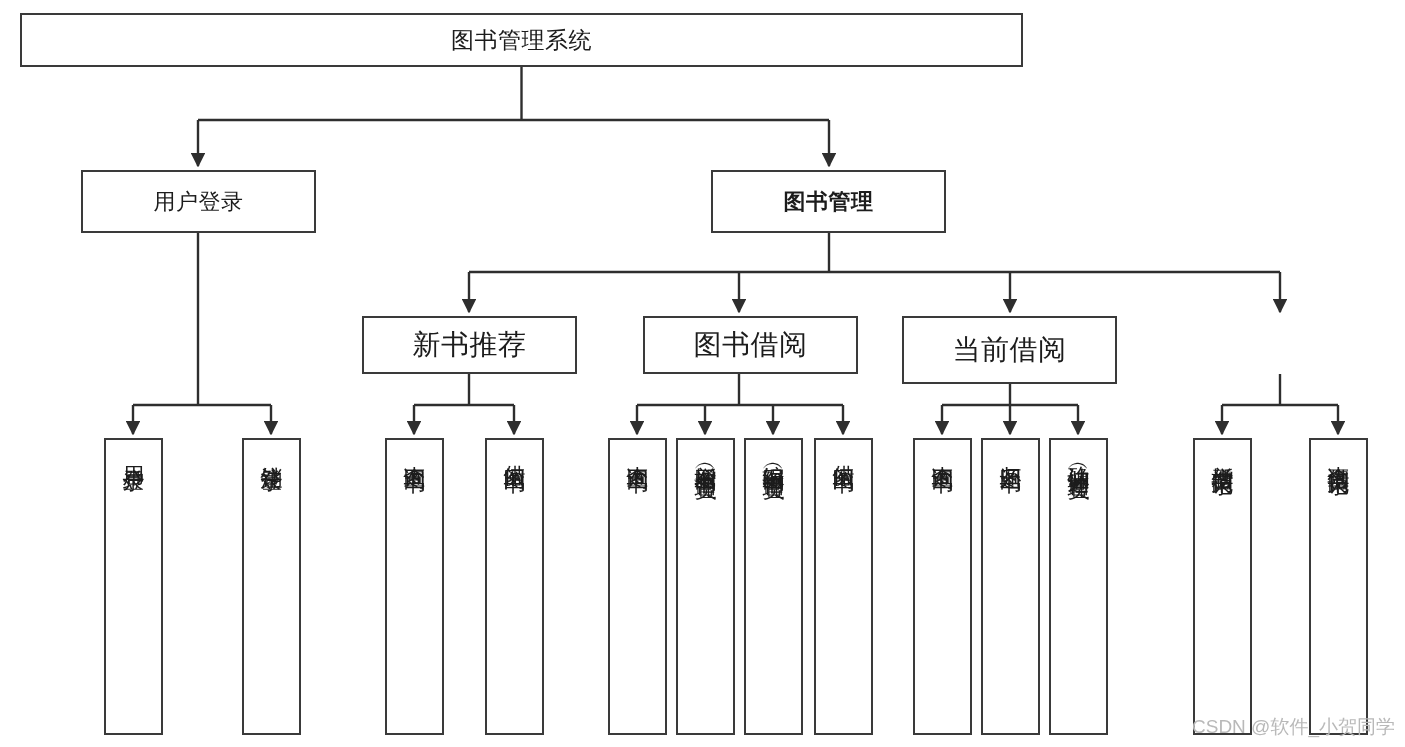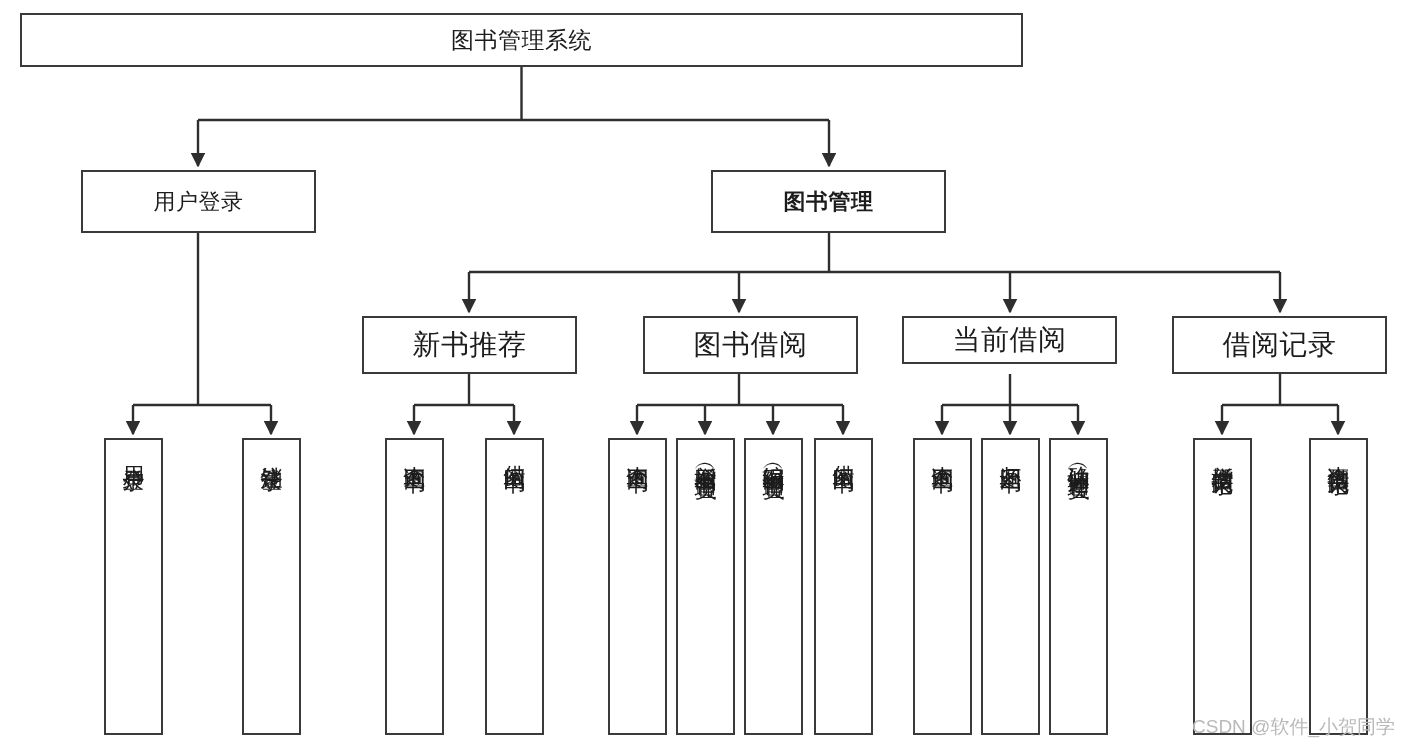--- a/index.html
+++ b/index.html
@@ -136,25 +136,22 @@
   <div class="node lvl2" style="left:711px; top:170px; width:235px; height:63px;font-weight:bold;">
     <span class="label">图书管理</span>
   </div>
 
   <div class="node lvl3" style="left:362px; top:316px; width:215px; height:58px;">
     <span class="label">新书推荐</span>
   </div>
   <div class="node lvl3" style="left:632px; top:316px; width:215px; height:58px;margin-left:11px;">
     <span class="label">图书借阅</span>
   </div>
-  <div class="node lvl3" style="left:902px; top:316px; width:215px; height:48px;">
+  <div class="node lvl3" style="left:902px; top:316px; width:215px; height:68px;">
     <span class="label">当前借阅</span>
-  </div>
-  <div class="node lvl3" style="left:1172px; top:316px; width:215px; height:58px;">
-    <span class="label">借阅记录</span>
   </div>
 
   <div class="node leaf" style="left:104px; top:438px; width:59px; height:297px;">
     <span class="label">用户登录</span>
   </div>
   <div class="node leaf" style="left:242px; top:438px; width:59px; height:297px;">
     <span class="label">注销登录</span>
   </div>
 
   <div class="node leaf" style="left:385px; top:438px; width:59px; height:297px;">

